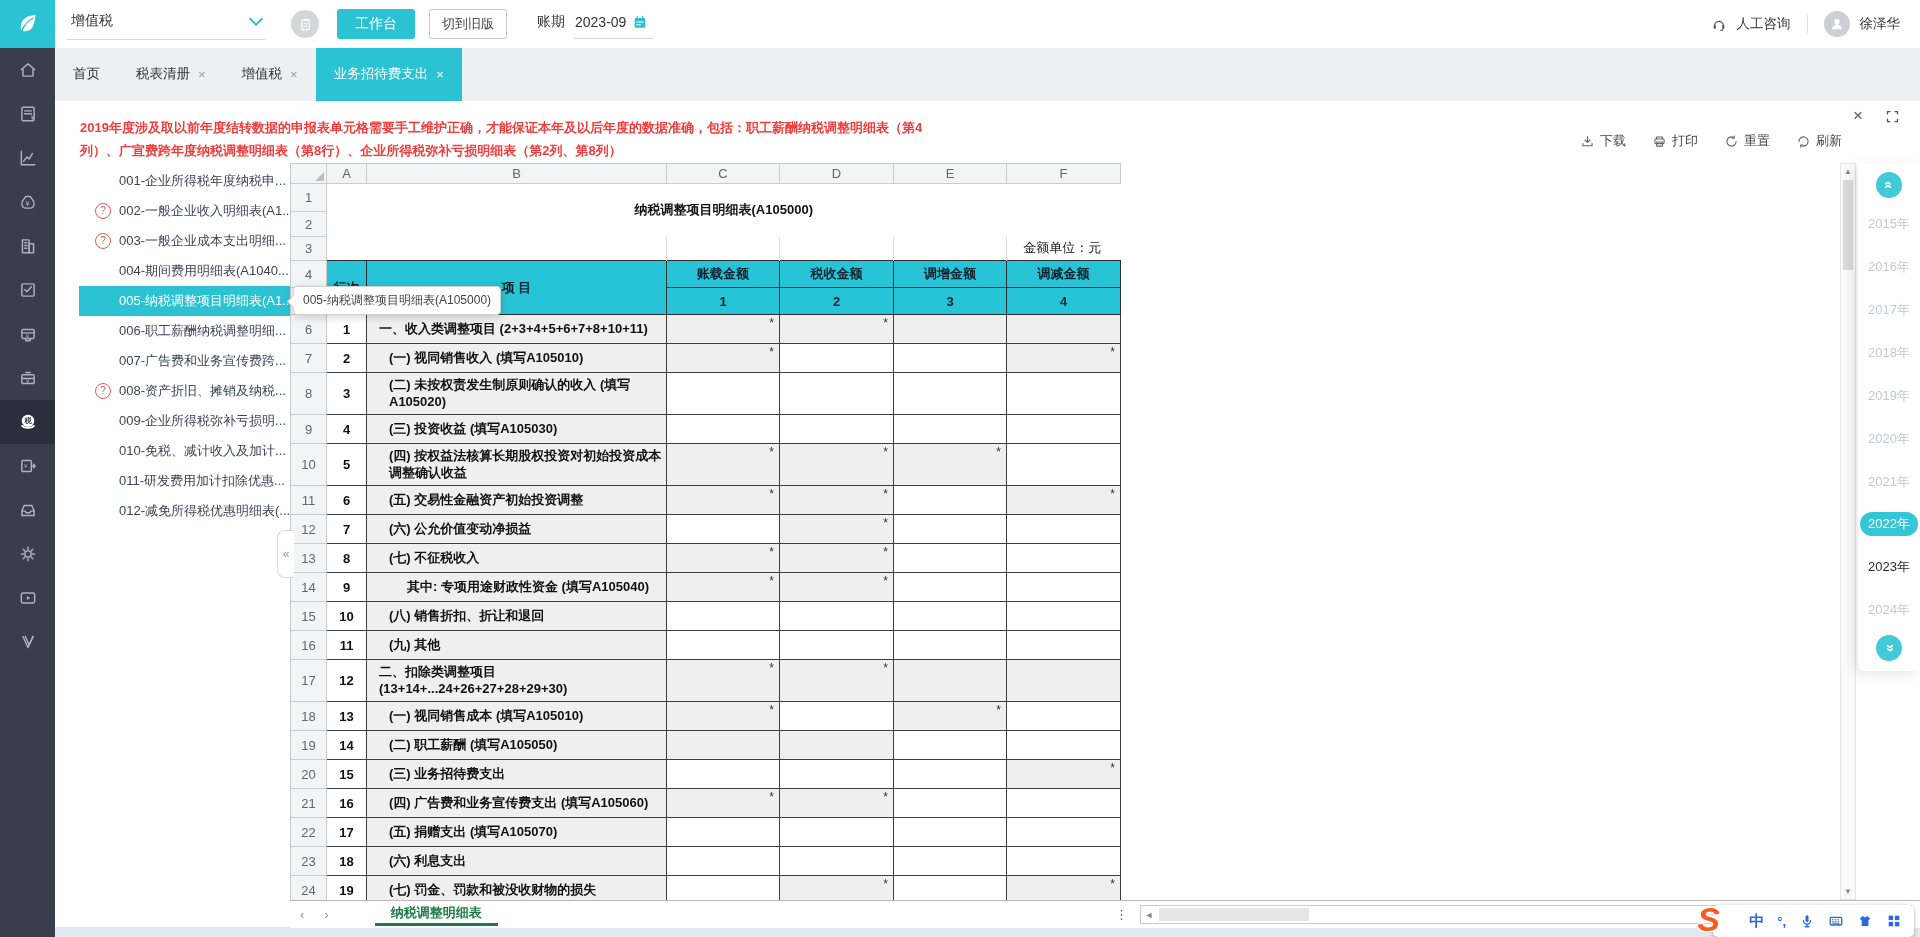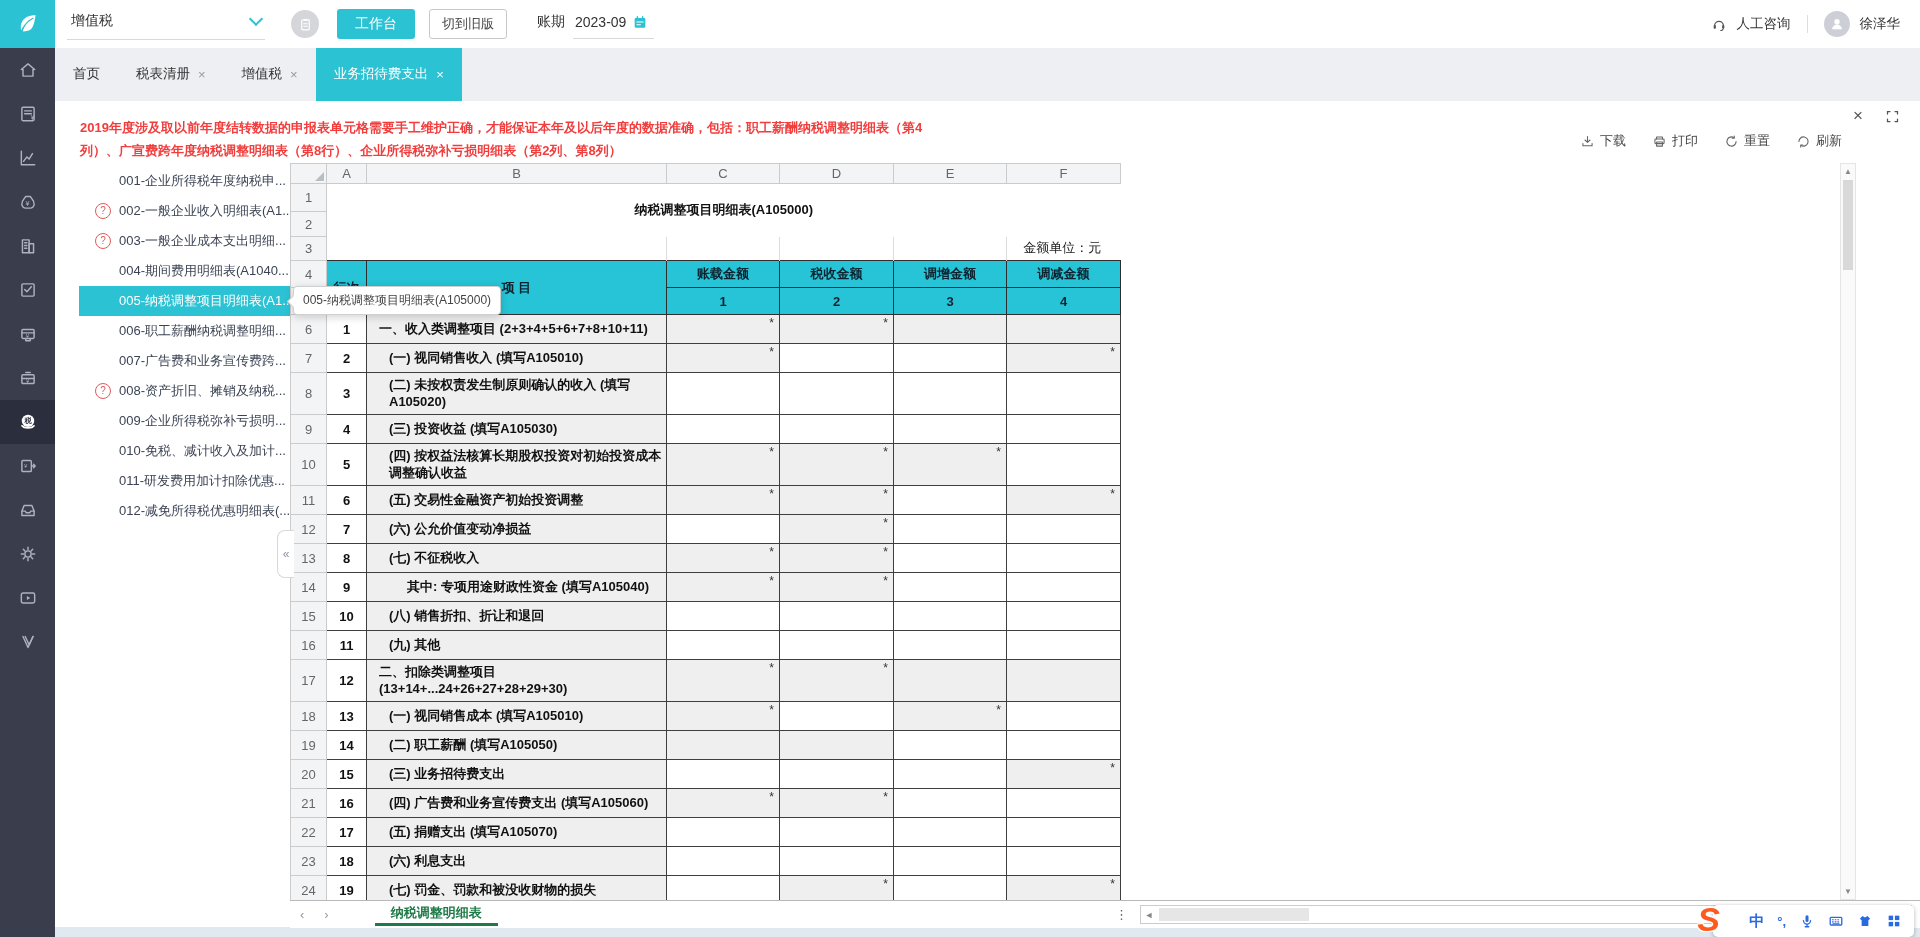--- a/index.html
+++ b/index.html
@@ -669,20 +669,50 @@
     </table>
   </div>
 
   <div class="vscroll">
     <span class="varr">▲</span>
     <div class="vthumb"></div>
     <div class="vspace"></div>
     <span class="varr">▼</span>
   </div>
 
+  <div class="yearpanel">
+    <div class="yp-btn" style="margin-bottom:4px;">
+      <span class="rot-up">«</span>
+    </div>
+    <div style="display:flex;flex-direction:column;align-items:center;">
+
+        <div class="yp-item">2015年</div>
+
+        <div class="yp-item">2016年</div>
+
+        <div class="yp-item">2017年</div>
+
+        <div class="yp-item">2018年</div>
+
+        <div class="yp-item">2019年</div>
+
+        <div class="yp-item">2020年</div>
+
+        <div class="yp-item">2021年</div>
+
+        <div class="yp-item selected">2022年</div>
+
+        <div class="yp-item current">2023年</div>
+
+        <div class="yp-item">2024年</div>
+      </div>
+    <div class="yp-btn" style="margin-top:4px;">
+      <span class="rot-down">«</span>
+    </div>
+  </div>
 
   <div class="sheetbar">
     <span class="sb-arrow">‹</span>
     <span class="sb-arrow">›</span>
     <span class="sheettab">纳税调整明细表</span>
     <span class="more">⋮</span>
     <div class="hscroll">
       <span class="larr">◄</span>
       <div class="hthumb"></div>
     </div>

